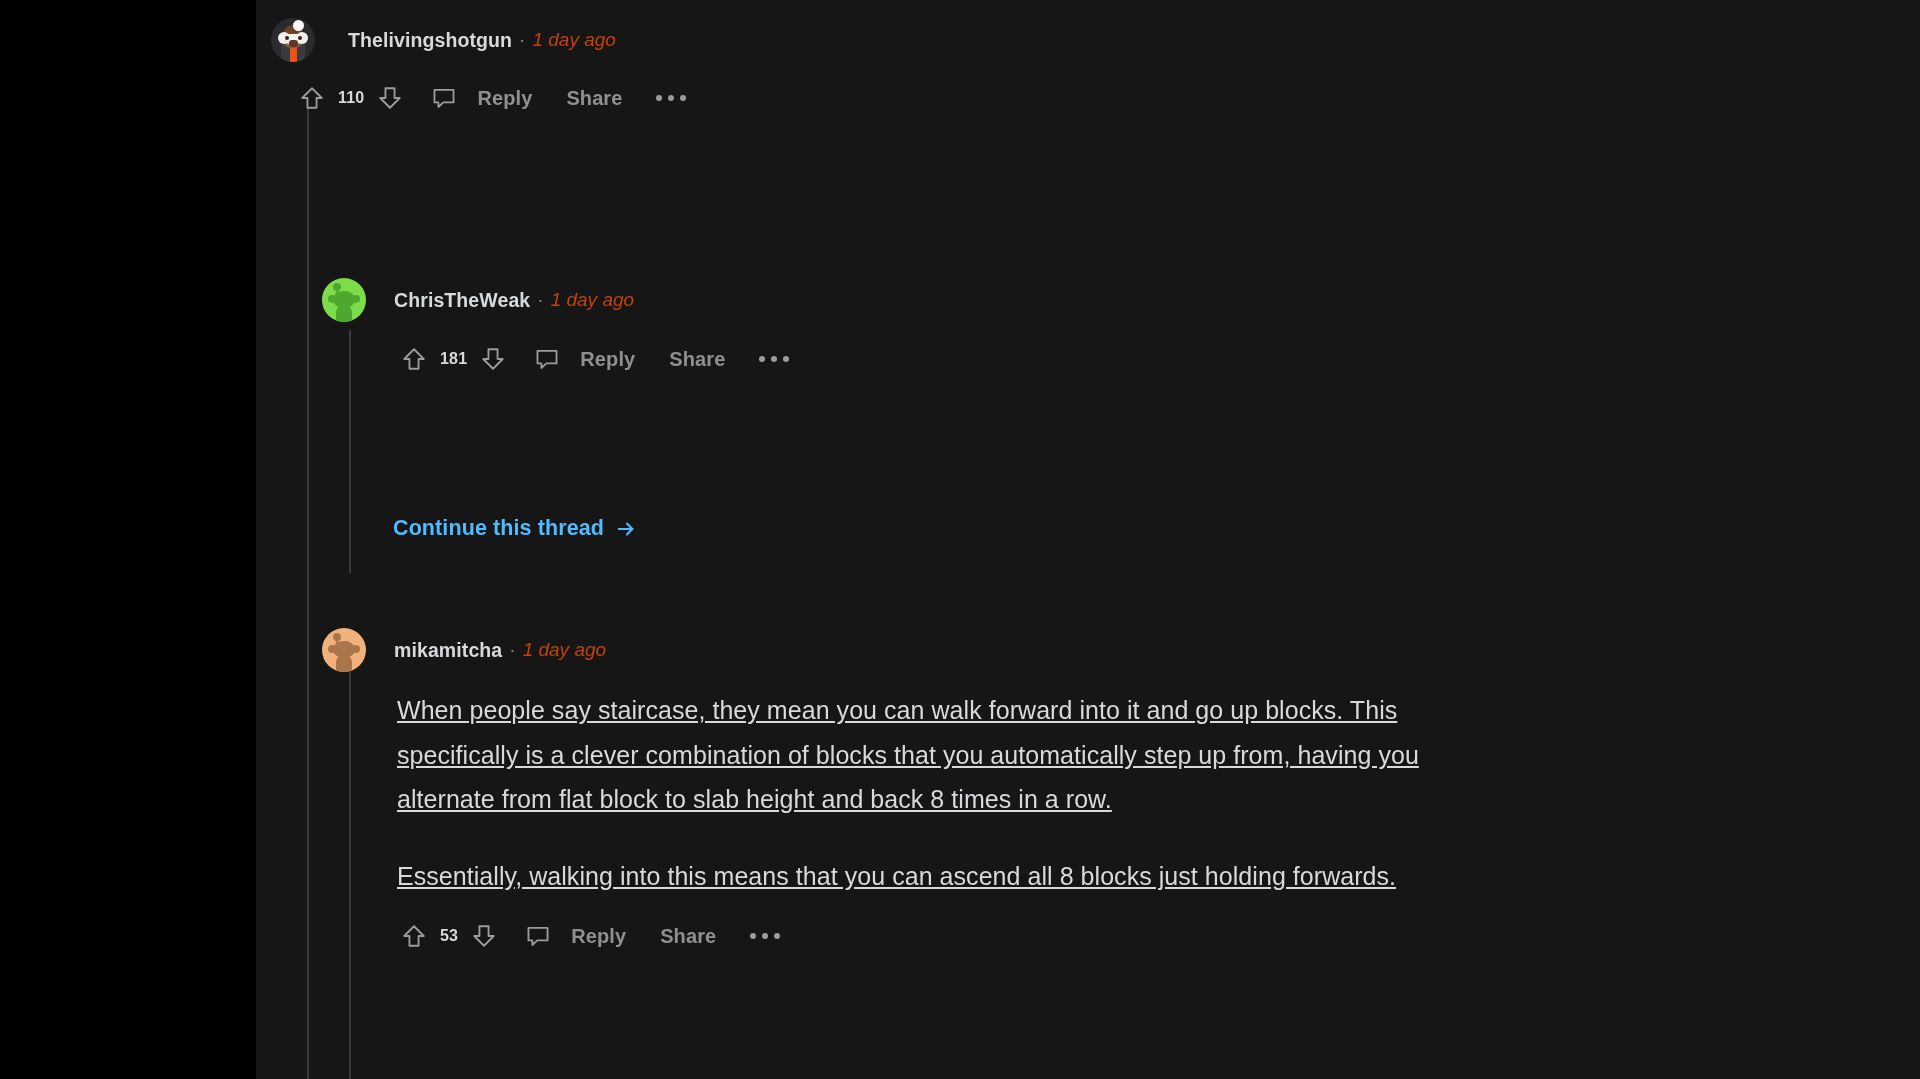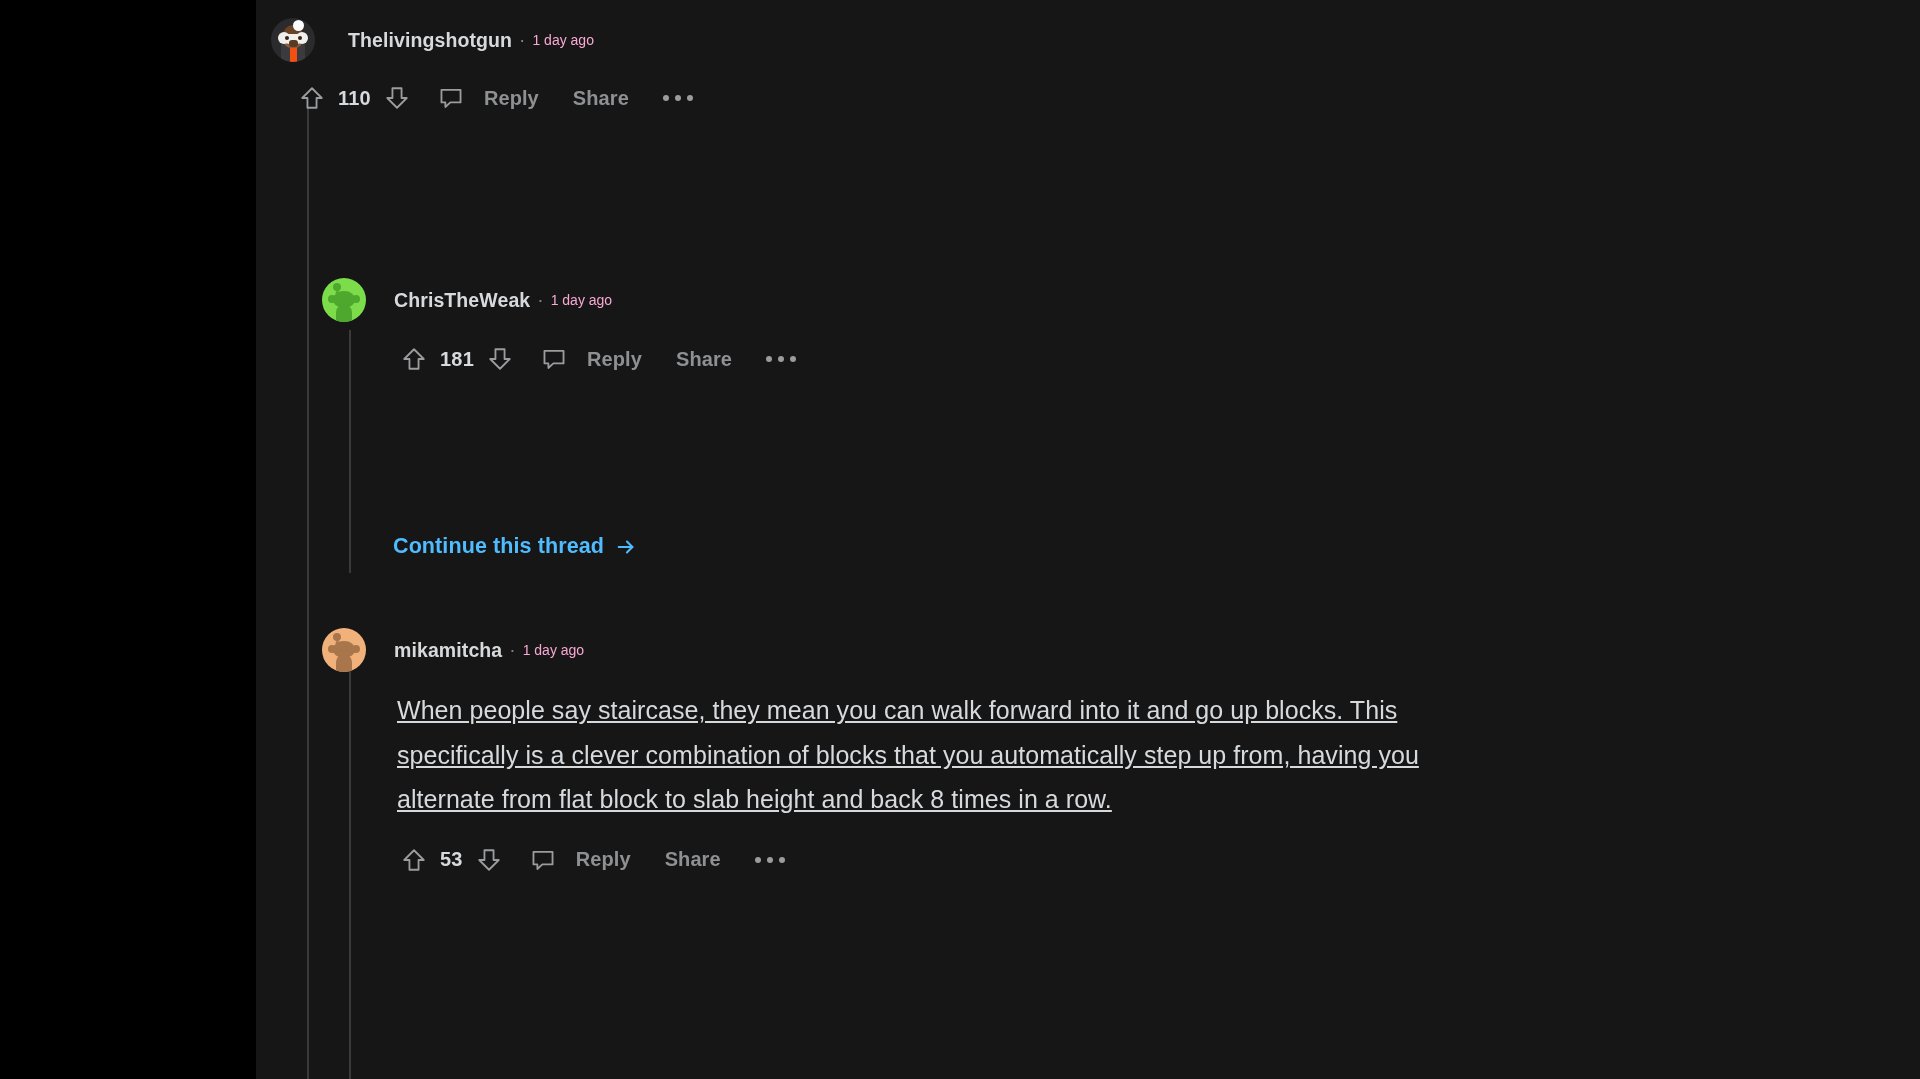--- a/index.html
+++ b/index.html
@@ -63,22 +63,23 @@
     font-weight: bold;
     color: #d7dadc;
     letter-spacing: 0.1px;
   }
   .meta-sep {
     font-size: 19px;
     color: #818384;
     margin: 0 7px;
   }
   .timestamp {
-    font-size: 14px;
-    color: #f9a8d4;
+    font-size: 19px;
+    color: #c2410c;
+    font-style: italic;
   }
 
   .body-text {
     font-size: 25px;
     line-height: 44.5px;
     color: #d7dadc;
     letter-spacing: 0.05px;
   }
   .body-text p { margin: 0; }
   .body-text p + p { margin-top: 32px; }
@@ -88,21 +89,21 @@
     display: flex;
     align-items: center;
     height: 40px;
   }
   .vote-arrow {
     width: 34px; height: 34px;
     display: flex; align-items: center; justify-content: center;
   }
   .vote-arrow svg { display: block; }
   .score {
-    font-size: 20px;
+    font-size: 16px;
     font-weight: bold;
     color: #d7dadc;
     margin: 0 9px;
     min-width: 10px;
     text-align: center;
     letter-spacing: 0.2px;
   }
   .bubble-icon {
     width: 34px; height: 34px;
     margin-left: 20px;
@@ -339,21 +340,21 @@
       <span class="act-label reply">Reply</span>
       <span class="act-label share">Share</span>
       <span class="dots">
         <i></i>
           <i></i>
           <i></i>
       </span>
     </div>
   </div>
 
-  <div class="continue-link" style="left:393px; top:534px;">
+  <div class="continue-link" style="left:393px; top:516px;">
     <span>Continue this thread</span>
     <span class="arrow">
       <svg width="22" height="22" viewBox="0 0 24 24" fill="none" stroke="#4fbcff" stroke-width="2.2" stroke-linecap="round" stroke-linejoin="round">
         <path d="M4 12 H19"></path>
           <path d="M13 6 L19 12 L13 18"></path>
       </svg>
     </span>
   </div>
 
   <div class="comment" style="left:322px; top:628px; width:1400px;">
@@ -367,20 +368,21 @@
         <div class="s-head"></div>
         <div class="s-body"></div>
       </div>
       <span class="username" style="margin-left:28px;">mikamitcha</span>
       <span class="meta-sep">·</span>
       <span class="timestamp">1 day ago</span>
     </div>
 
     <div class="body-text" style="margin-left:75px; margin-top:16px; width:1110px;text-decoration:underline;">
       <p>When people say staircase, they mean you can walk forward into it and go up blocks. This specifically is a clever combination of blocks that you automatically step up from, having you alternate from flat block to slab height and back 8 times in a row.</p>
+      <p>Essentially, walking into this means that you can ascend all 8 blocks just holding forwards.</p>
     </div>
 
     <div class="actions" style="margin-left:75px; margin-top:18px;">
       <span class="vote-arrow">
         <svg width="26" height="26" viewBox="0 0 24 24" fill="none" stroke="#9a9c9e" stroke-width="1.7" stroke-linejoin="round">
           <path d="M12 3 L21 12 L16.2 12 L16.2 21 L7.8 21 L7.8 12 L3 12 Z"></path>
         </svg>
       </span>
       <span class="score">53</span>
       <span class="vote-arrow">

